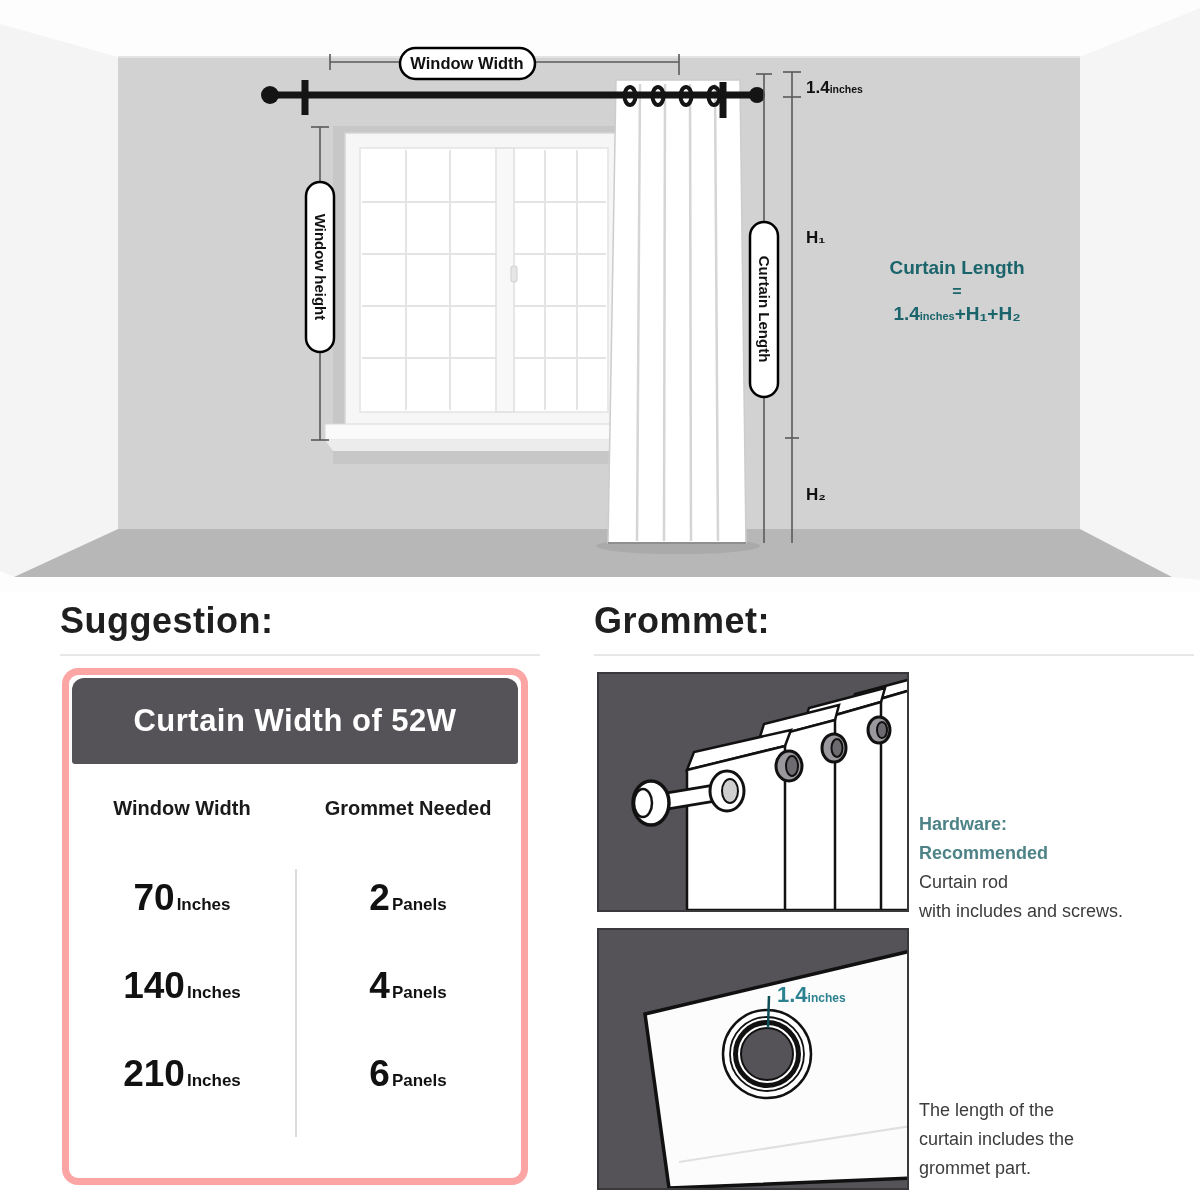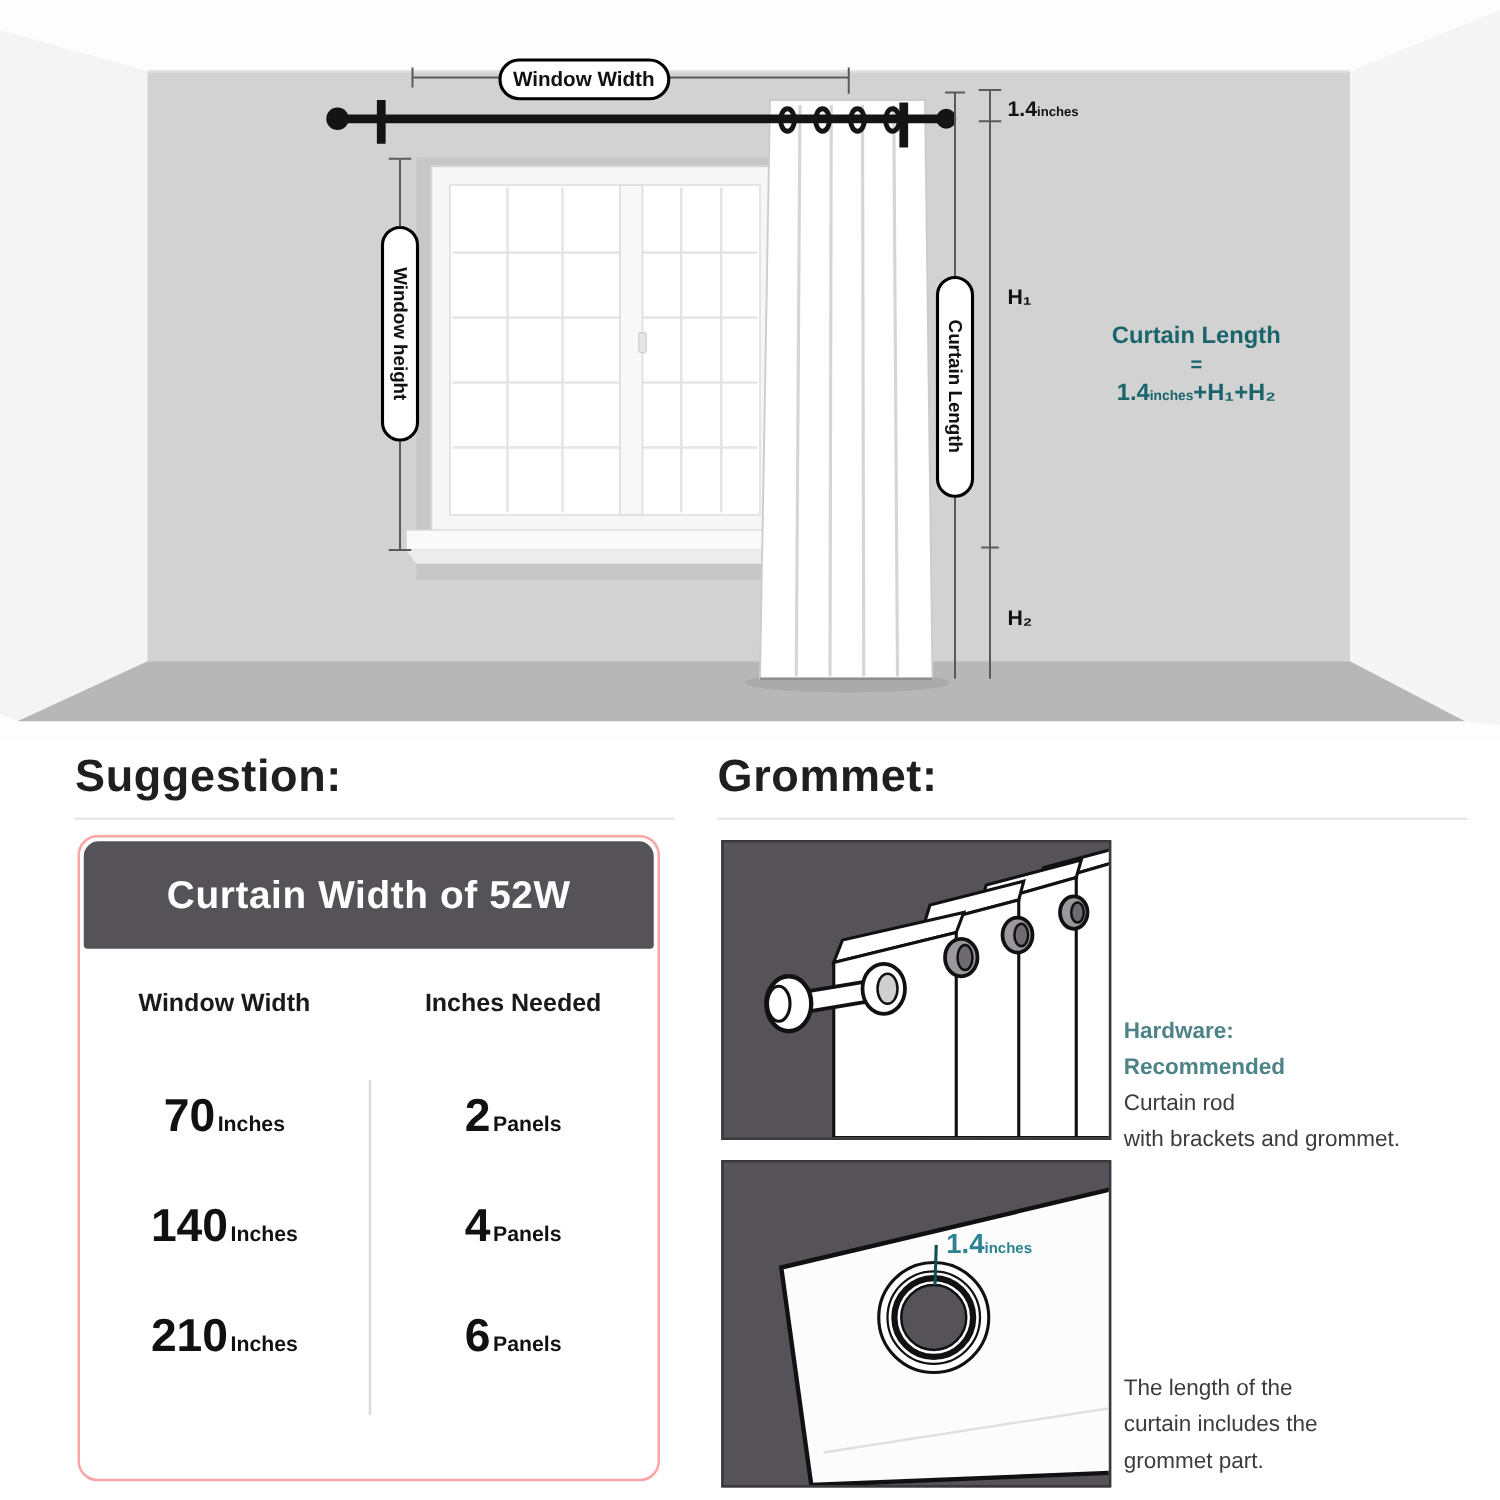--- a/index.html
+++ b/index.html
@@ -4,26 +4,26 @@
 <style>
   html,body{margin:0;padding:0;background:#ffffff;font-family:"Liberation Sans",sans-serif;}
   .page{position:relative;width:1200px;height:1200px;background:#ffffff;overflow:hidden;padding-left:40px;}
 
   
   .scene{position:absolute;left:0;top:0;width:1200px;height:592px;}
 
   
   .bottom{position:absolute;left:0;top:592px;width:1200px;height:608px;background:#ffffff;}
   .col-left{position:absolute;left:60px;top:8px;width:480px;}
-  .col-right{position:absolute;left:574px;top:8px;width:600px;}
+  .col-right{position:absolute;left:594px;top:8px;width:600px;}
   .section-heading{font-size:36px;font-weight:bold;color:#1f1f1f;letter-spacing:.5px;margin:0;padding:0;}
   .rule{height:0;border-top:2px solid #e7e7e7;margin-top:12px;}
 
   .card{position:relative;margin-top:12px;margin-left:2px;width:466px;height:517px;
-        border:2px solid #fca5a5;border-radius:16px;background:#ffffff;box-sizing:border-box;}
+        border:7px solid #fca5a5;border-radius:16px;background:#ffffff;box-sizing:border-box;}
   .card-title{margin:3px;height:86px;background:#555358;border-radius:12px 12px 3px 3px;
         color:#ffffff;font-size:31px;font-weight:bold;text-align:center;line-height:86px;letter-spacing:.5px;}
   .cols{display:flex;margin-top:33px;}
   .cols .cell{width:50%;text-align:center;font-size:20px;font-weight:bold;color:#1a1a1a;}
   .rows{margin-top:34px;}
   .trow{display:flex;height:88px;align-items:center;}
   .trow .cell{width:50%;text-align:center;color:#111;}
   .val-big{font-size:37px;font-weight:bold;}
   .val-small{font-size:17px;font-weight:bold;margin-left:2px;}
   .vdivider{position:absolute;left:50%;top:194px;width:2px;height:268px;background:#dcdcdc;}
@@ -139,21 +139,21 @@
   <div class="bottom">
 
     <div class="col-left">
       <h2 class="section-heading">Suggestion:</h2>
       <div class="rule"></div>
 
       <div class="card">
         <div class="card-title">Curtain Width of 52W</div>
         <div class="cols">
           <div class="cell">Window Width</div>
-          <div class="cell">Inches Needed</div>
+          <div class="cell">Grommet Needed</div>
         </div>
         <div class="vdivider"></div>
         <div class="rows">
           <div class="trow">
             <div class="cell"><span class="val-big">70</span><span class="val-small">Inches</span></div>
             <div class="cell"><span class="val-big">2</span><span class="val-small">Panels</span></div>
           </div>
           <div class="trow">
             <div class="cell"><span class="val-big">140</span><span class="val-small">Inches</span></div>
             <div class="cell"><span class="val-big">4</span><span class="val-small">Panels</span></div>
@@ -202,21 +202,21 @@
             <ellipse cx="52" cy="129" rx="18" ry="22" fill="#ffffff" stroke="#111" stroke-width="3.5"></ellipse>
             <ellipse cx="44" cy="129" rx="9" ry="14" fill="#ffffff" stroke="#111" stroke-width="2.5"></ellipse>
           </g>
         </svg>
       </div>
 
       <div class="note note1">
         <div class="teal-line">Hardware:</div>
         <div class="teal-line">Recommended</div>
         <div class="dark-line">Curtain rod</div>
-        <div class="dark-line">with brackets and grommet.</div>
+        <div class="dark-line">with includes and screws.</div>
       </div>
 
       <div class="gbox gbox2">
         <svg width="308" height="258" viewBox="0 0 308 258">
           <rect x="0" y="0" width="308" height="258" fill="#555358"></rect>
           <polygon points="46,84 316,20 316,248 70,258" fill="#fcfcfc" stroke="#111" stroke-width="3.5"></polygon>
           <line x1="80" y1="232" x2="312" y2="196" stroke="#e0e0e0" stroke-width="2"></line>
           <g>
             <circle cx="168" cy="124" r="44" fill="#ffffff" stroke="#111" stroke-width="2.5"></circle>
             <circle cx="168" cy="124" r="37" fill="none" stroke="#111" stroke-width="1.8"></circle>

